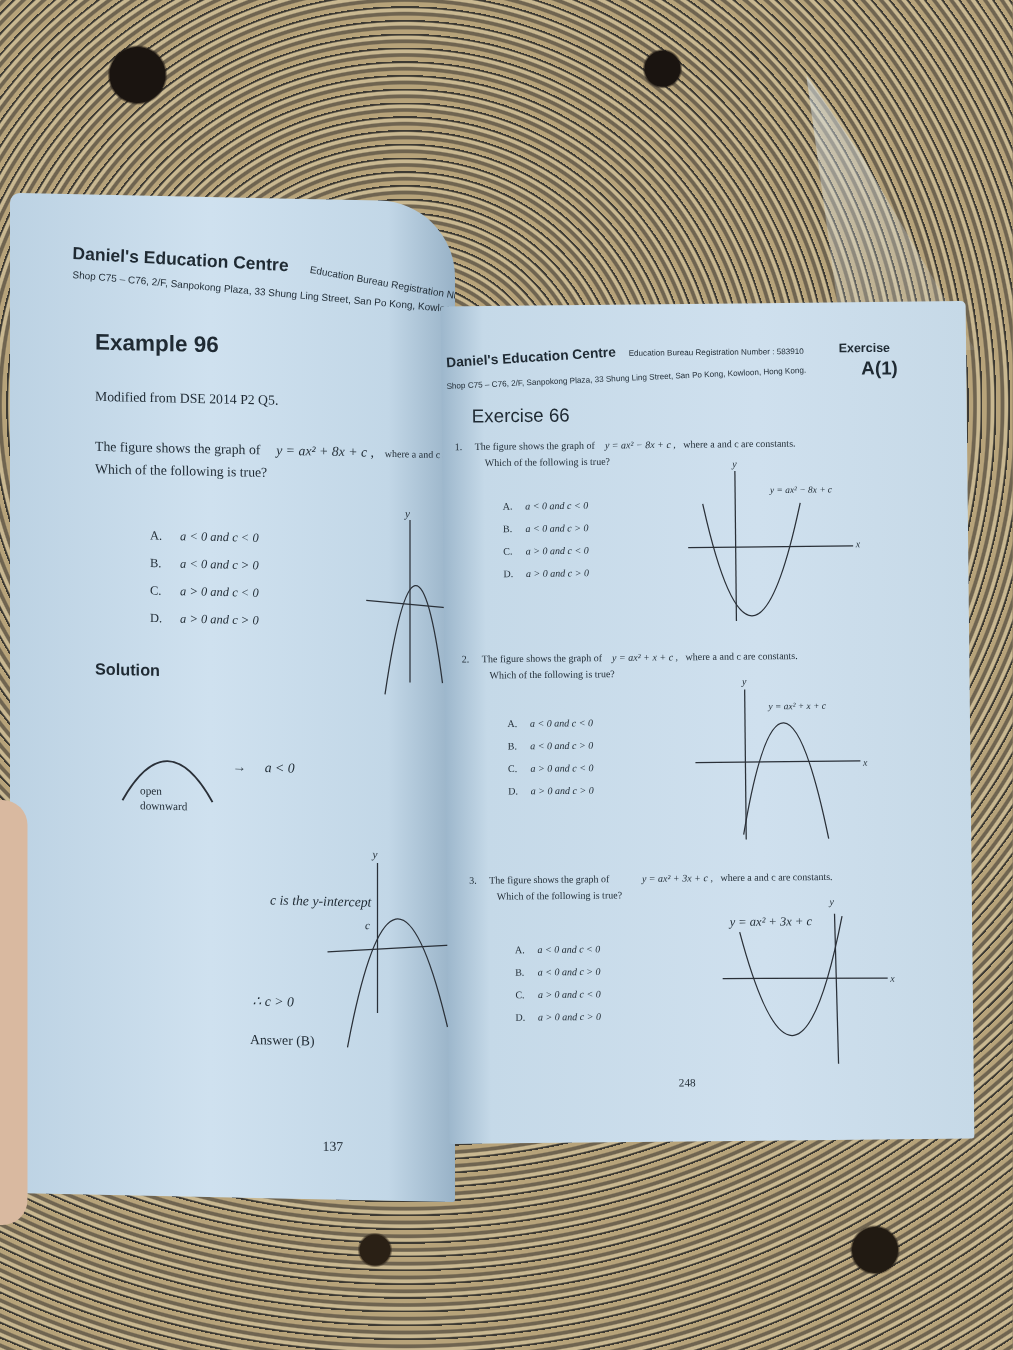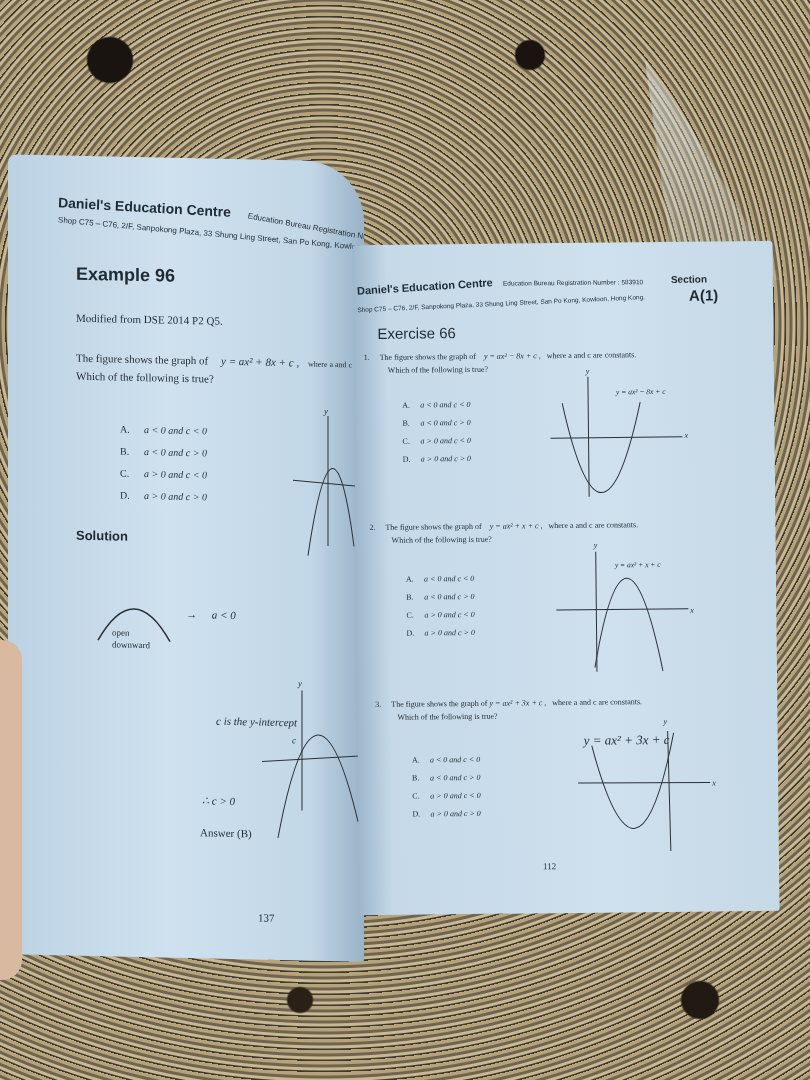--- a/index.html
+++ b/index.html
@@ -96,21 +96,21 @@
   <div class="abs txt it" style="left:194px;top:636px;">∴  c &gt; 0</div>
   <div class="abs txt" style="left:192px;top:668px;">Answer  (B)</div>
 
   <div class="abs txt" style="left:250px;top:752px;">137</div>
 </div>
 
 <div class="page right">
   <div class="abs sans" style="left:4px;top:36px;font-weight:bold;font-size:11px;transform:rotate(-3deg);">Daniel's Education Centre</div>
   <div class="abs sans" style="left:150px;top:36px;font-size:6.5px;">Education Bureau Registration Number : 583910</div>
   <div class="abs sans" style="left:4px;top:56px;font-size:6.5px;transform:rotate(-2deg);">Shop C75 – C76, 2/F, Sanpokong Plaza, 33 Shung Ling Street, San Po Kong, Kowloon, Hong Kong.</div>
-  <div class="abs sans" style="left:318px;top:32px;font-weight:bold;font-size:10px;">Section</div>
+  <div class="abs sans" style="left:318px;top:32px;font-weight:bold;font-size:10px;">Exercise</div>
   <div class="abs sans" style="left:336px;top:45px;font-weight:bold;font-size:15px;">A(1)</div>
 
   <div class="abs sans" style="left:24px;top:80px;font-size:15px;">Exercise 66</div>
 
   <div class="abs" style="left:10px;top:108px;font-size:8px;">
     <div><span>1.</span>
       <span style="margin-left:8px;">The figure shows the graph of</span>
       <span class="it" style="margin-left:6px;">y = ax² − 8x + c ,</span>
       <span style="margin-left:4px;">where a and c are constants.</span></div>
     <div style="margin-left:24px;margin-top:4px;">Which of the following is true?</div>
@@ -148,35 +148,35 @@
     <line x1="0" y1="62" x2="132" y2="62"></line>
     <path d="M38 120 Q70 -60 106 124"></path>
   </svg>
   <div class="abs it" style="left:238px;top:298px;font-size:8px;">y</div>
   <div class="abs it" style="left:334px;top:364px;font-size:8px;">x</div>
   <div class="abs it" style="left:259px;top:318px;font-size:7.5px;">y = ax² + x + c</div>
 
   <div class="abs" style="left:18px;top:455px;font-size:8px;">
     <div><span>3.</span>
       <span style="margin-left:8px;">The figure shows the graph of</span>
-      <span class="it" style="margin-left:0;">y = ax² + 3x + c ,</span>
+      <span class="it" style="margin-left:24px;">y = ax² + 3x + c ,</span>
       <span style="margin-left:4px;">where a and c are constants.</span></div>
     <div style="margin-left:22px;margin-top:4px;">Which of the following is true?</div>
     <div style="margin-left:36px;margin-top:30px;line-height:18px;">
       <div><span class="l" style="display:inline-block;width:18px;">A.</span><span class="it">a &lt; 0   and   c &lt; 0</span></div>
       <div><span class="l" style="display:inline-block;width:18px;">B.</span><span class="it">a &lt; 0   and   c &gt; 0</span></div>
       <div><span class="l" style="display:inline-block;width:18px;">C.</span><span class="it">a &gt; 0   and   c &lt; 0</span></div>
       <div><span class="l" style="display:inline-block;width:18px;">D.</span><span class="it">a &gt; 0   and   c &gt; 0</span></div>
     </div>
   </div>
   <svg style="left:220px;top:485px;" width="140" height="125">
     <line x1="90" y1="4" x2="92" y2="124"></line>
     <line x1="0" y1="55" x2="132" y2="56"></line>
     <path d="M14 18 Q58 190 96 6"></path>
   </svg>
   <div class="abs it" style="left:306px;top:475px;font-size:8px;">y</div>
   <div class="abs it" style="left:354px;top:537px;font-size:8px;">x</div>
-  <div class="abs it" style="left:226px;top:490px;font-size:13px;">y = ax² + 3x + c</div>
+  <div class="abs it" style="left:226px;top:490px;font-size:10px;">y = ax² + 3x + c</div>
 
-  <div class="abs" style="left:184px;top:618px;font-size:9px;">112</div>
+  <div class="abs" style="left:184px;top:618px;font-size:9px;">248</div>
 </div>
 
 <div class="hand"></div>
 
 </body></html>

